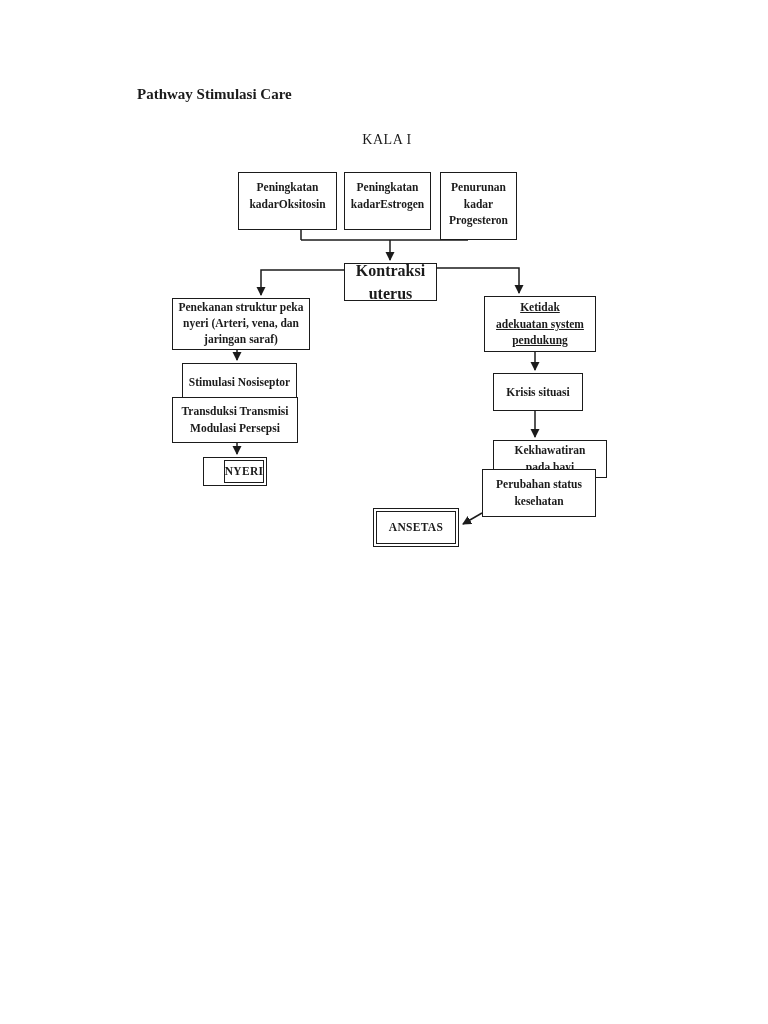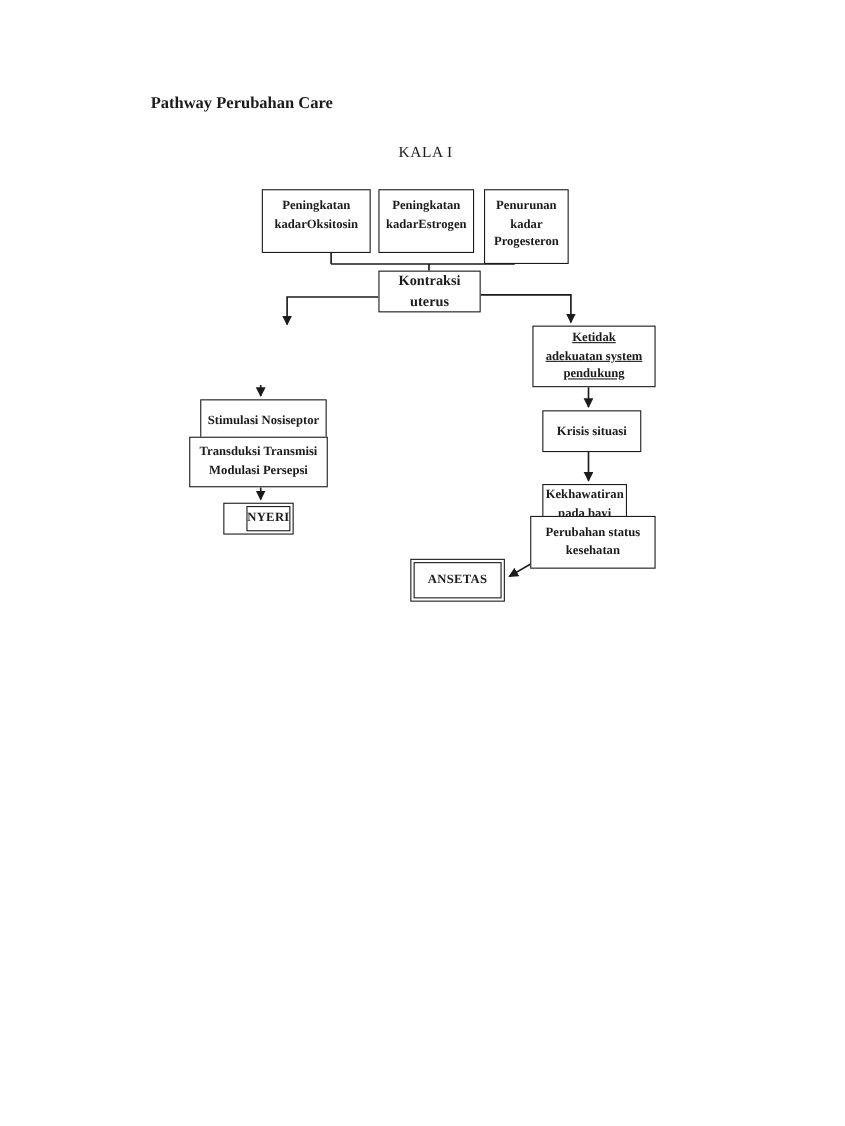--- a/index.html
+++ b/index.html
@@ -35,44 +35,44 @@
   .node.double { padding:2px; }
   .node.double .inner {
     border:1.5px solid #1b1b1b;
     width:100%; height:100%;
     display:flex; align-items:center; justify-content:center;
     letter-spacing:0.3px;
   }
   #n-oksitosin   { left:238px; top:172px; width:99px;  height:58px; }
   #n-estrogen    { left:344px; top:172px; width:87px;  height:58px; }
   #n-progesteron { left:440px; top:172px; width:77px;  height:68px; }
-  #n-kontraksi   { left:344px; top:246px; width:93px;  height:38px; font-size:13px; }
+  #n-kontraksi   { left:344px; top:263px; width:93px;  height:38px; font-size:16px; }
   #n-penekanan   { left:172px; top:298px; width:138px; height:52px; line-height:1.38; }
   #n-stimulasi   { left:182px; top:363px; width:115px; height:26px; }
   #n-transduksi  { left:172px; top:397px; width:126px; height:46px; }
   #n-nyeri       { left:203px; top:457px; width:64px;  height:29px;padding-left:20px; }
   #n-ketidak     { left:484px; top:296px; width:112px; height:56px;text-decoration:underline; }
   #n-krisis      { left:493px; top:373px; width:90px;  height:36px; }
-  #n-kekhawatiran{ left:493px; top:440px; width:77px;  height:38px; }
+  #n-kekhawatiran{ left:493px; top:440px; width:114px;  height:38px; }
   #n-perubahan   { left:482px; top:469px; width:114px; height:48px; }
   #n-ansetas     { left:373px; top:508px; width:86px;  height:39px; }
   svg.connectors {
     position:absolute; left:0; top:0;
     pointer-events:none;
   }
   svg.connectors line, svg.connectors polyline {
     stroke:#1b1b1b; stroke-width:1.5px; fill:none;
   }
 </style>
 </head>
 <body>
 
 <div class="page">
 
-  <div class="doc-title">Pathway Perubahan Care</div>
+  <div class="doc-title">Pathway Stimulasi Care</div>
 
   <div class="section-heading">KALA I</div>
 
   <svg class="connectors" width="768" height="1024" viewBox="0 0 768 1024" aria-hidden="true">
     <defs>
       <marker id="ah" markerWidth="11" markerHeight="11" refX="8" refY="4.5" orient="auto" markerUnits="userSpaceOnUse">
         <path d="M0,0 L9,4.5 L0,9 Z" fill="#1b1b1b"></path>
       </marker>
     </defs>
 
@@ -105,20 +105,23 @@
   <div class="node top-align" id="n-estrogen">Peningkatan
 kadarEstrogen</div>
 
   <div class="node top-align" id="n-progesteron">Penurunan
 kadar
 Progesteron</div>
 
   <div class="node" id="n-kontraksi">Kontraksi
 uterus</div>
 
+  <div class="node" id="n-penekanan">Penekanan struktur peka
+nyeri (Arteri, vena, dan
+jaringan saraf)</div>
 
   <div class="node" id="n-stimulasi">Stimulasi Nosiseptor</div>
 
   <div class="node" id="n-transduksi">Transduksi Transmisi
 Modulasi Persepsi</div>
 
   <div class="node double" id="n-nyeri">
     <div class="inner">NYERI</div>
   </div>
 

